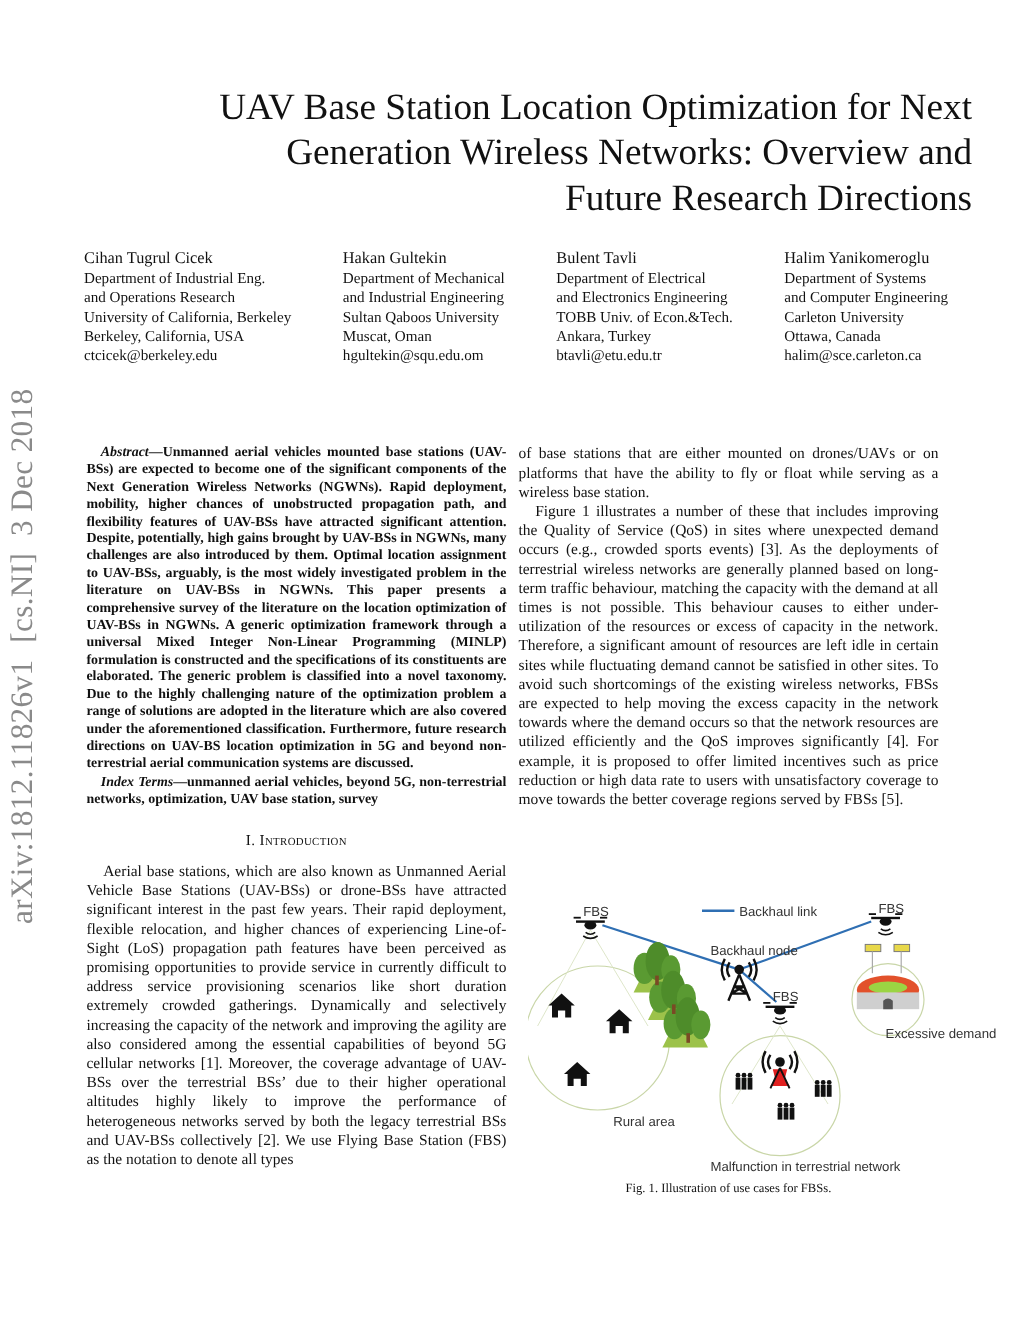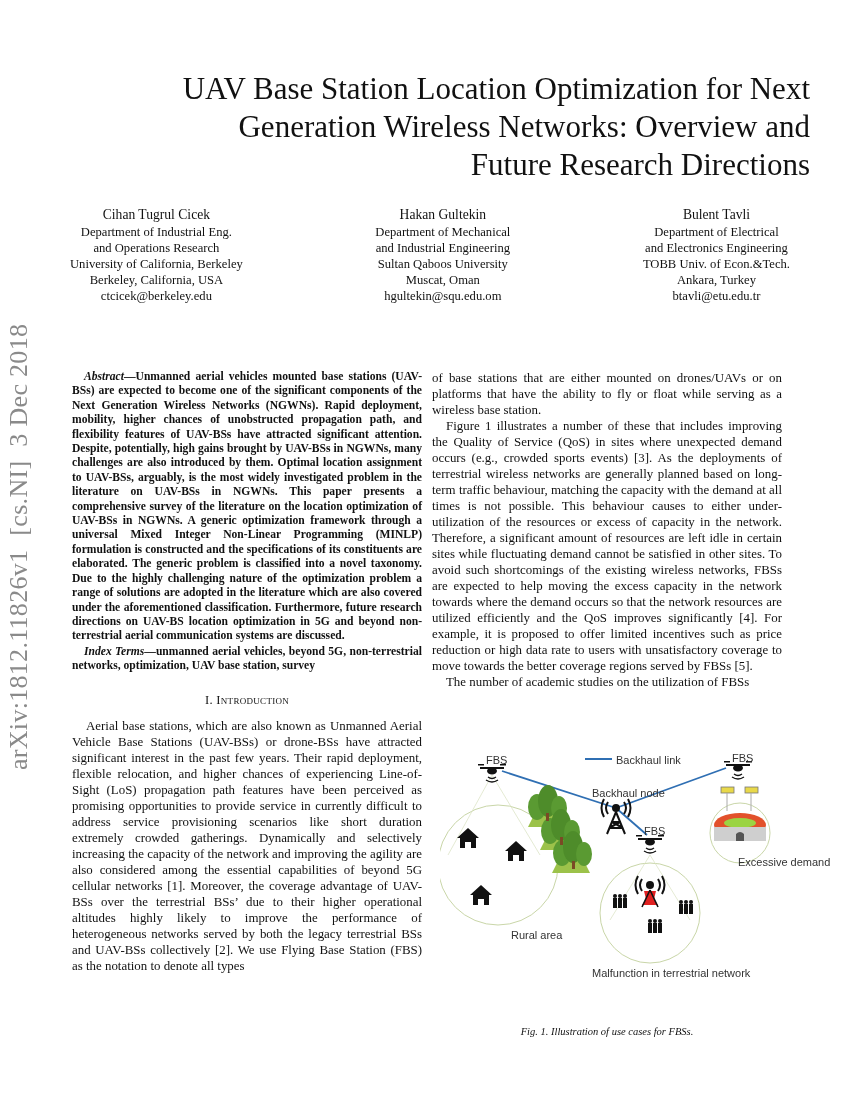--- a/index.html
+++ b/index.html
@@ -1,34 +1,34 @@
 <!DOCTYPE html>
 <html><head>
 <meta charset="utf-8">
 <style>
   html, body { margin: 0; padding: 0; background: #ffffff; }
   body { width: 850px; height: 1100px; position: relative; overflow: hidden; font-family: "Liberation Serif", "DejaVu Serif", serif; color: #111; }
   .title { position: absolute; left: 40px; top: 70px; width: 770px; text-align: right; font-size: 31px; line-height: 38px; }
   .authors { position: absolute; top: 207px; left: 70px; width: 720px; display: flex; justify-content: space-between; }
-  .author { text-align: center; font-size: 12.6px; line-height: 16px; white-space: nowrap; }
+  .author { font-size: 12.6px; line-height: 16px; white-space: nowrap; }
   .author .name { font-size: 13.6px; margin-bottom: 1px; }
   .arxiv { position: absolute; left: 4px; top: 770px; transform-origin: 0 0; transform: rotate(-90deg); font-size: 26px; color: #8a8a8a; white-space: nowrap; letter-spacing: 0.3px; }
   .arxiv span { margin-right: 14px; }
   .col { position: absolute; width: 350px; font-size: 12.9px; line-height: 16px; text-align: justify; }
   .col-left { left: 72px; top: 370px; }
   .col-right { left: 432px; top: 370px; }
   .abstract { font-weight: bold; font-size: 11.6px; line-height: 14.4px; text-indent: 12px; margin: 0; }
   .abstract em, .indexterms em { font-style: italic; font-weight: bold; }
   .indexterms { font-weight: bold; font-size: 11.6px; line-height: 14.4px; text-indent: 12px; margin: 1px 0 0 0; }
   .section-head { text-align: center; font-size: 12.6px; margin: 18px 0 10px 0; letter-spacing: 0.3px; }
   .section-head .sc { font-variant: small-caps; }
   p.body { margin: 0; text-indent: 14px; }
   p.body.noindent { text-indent: 0; }
   .figure { position: absolute; left: 440px; top: 745px; width: 345px; height: 230px; }
-  .fig-caption { position: absolute; left: 432px; top: 1026px; width: 350px; text-align: center; font-size: 10.5px; font-style: italic; }
+  .fig-caption { position: absolute; left: 432px; top: 985px; width: 350px; text-align: center; font-size: 10.5px; }
   .fig-label { position: absolute; font-family: "Liberation Sans", "DejaVu Sans", sans-serif; font-size: 11px; color: #333; white-space: nowrap; }
 </style>
 </head>
 <body>
 
 <div class="title">
   <div>UAV Base Station Location Optimization for Next</div>
   <div>Generation Wireless Networks: Overview and</div>
   <div>Future Research Directions</div>
 </div>
@@ -51,40 +51,47 @@
     <div>hgultekin@squ.edu.om</div>
   </div>
   <div class="author">
     <div class="name">Bulent Tavli</div>
     <div>Department of Electrical</div>
     <div>and Electronics Engineering</div>
     <div>TOBB Univ. of Econ.&amp;Tech.</div>
     <div>Ankara, Turkey</div>
     <div>btavli@etu.edu.tr</div>
   </div>
+  <div class="author">
+    <div class="name">Halim Yanikomeroglu</div>
+    <div>Department of Systems</div>
+    <div>and Computer Engineering</div>
+    <div>Carleton University</div>
+    <div>Ottawa, Canada</div>
+    <div>halim@sce.carleton.ca</div>
+  </div>
 </div>
 
 <div class="arxiv">
   <span>arXiv:1812.11826v1</span><span>[cs.NI]</span><span>3 Dec 2018</span>
 </div>
 
 <div class="col col-left">
   <p class="abstract"><em>Abstract</em><span>—Unmanned aerial vehicles mounted base stations (UAV-BSs) are expected to become one of the significant components of the Next Generation Wireless Networks (NGWNs). Rapid deployment, mobility, higher chances of unobstructed propagation path, and flexibility features of UAV-BSs have attracted significant attention. Despite, potentially, high gains brought by UAV-BSs in NGWNs, many challenges are also introduced by them. Optimal location assignment to UAV-BSs, arguably, is the most widely investigated problem in the literature on UAV-BSs in NGWNs. This paper presents a comprehensive survey of the literature on the location optimization of UAV-BSs in NGWNs. A generic optimization framework through a universal Mixed Integer Non-Linear Programming (MINLP) formulation is constructed and the specifications of its constituents are elaborated. The generic problem is classified into a novel taxonomy. Due to the highly challenging nature of the optimization problem a range of solutions are adopted in the literature which are also covered under the aforementioned classification. Furthermore, future research directions on UAV-BS location optimization in 5G and beyond non-terrestrial aerial communication systems are discussed.</span></p>
   <p class="indexterms"><em>Index Terms</em><span>—unmanned aerial vehicles, beyond 5G, non-terrestrial networks, optimization, UAV base station, survey</span></p>
   <div class="section-head">
     <span>I.</span>
     <span class="sc">Introduction</span>
   </div>
   <p class="body">Aerial base stations, which are also known as Unmanned Aerial Vehicle Base Stations (UAV-BSs) or drone-BSs have attracted significant interest in the past few years. Their rapid deployment, flexible relocation, and higher chances of experiencing Line-of-Sight (LoS) propagation path features have been perceived as promising opportunities to provide service in currently difficult to address service provisioning scenarios like short duration extremely crowded gatherings. Dynamically and selectively increasing the capacity of the network and improving the agility are also considered among the essential capabilities of beyond 5G cellular networks [1]. Moreover, the coverage advantage of UAV-BSs over the terrestrial BSs’ due to their higher operational altitudes highly likely to improve the performance of heterogeneous networks served by both the legacy terrestrial BSs and UAV-BSs collectively [2]. We use Flying Base Station (FBS) as the notation to denote all types</p>
 </div>
 
 <div class="col col-right">
   <p class="body noindent">of base stations that are either mounted on drones/UAVs or on platforms that have the ability to fly or float while serving as a wireless base station.</p>
   <p class="body">Figure 1 illustrates a number of these that includes improving the Quality of Service (QoS) in sites where unexpected demand occurs (e.g., crowded sports events) [3]. As the deployments of terrestrial wireless networks are generally planned based on long-term traffic behaviour, matching the capacity with the demand at all times is not possible. This behaviour causes to either under-utilization of the resources or excess of capacity in the network. Therefore, a significant amount of resources are left idle in certain sites while fluctuating demand cannot be satisfied in other sites. To avoid such shortcomings of the existing wireless networks, FBSs are expected to help moving the excess capacity in the network towards where the demand occurs so that the network resources are utilized efficiently and the QoS improves significantly [4]. For example, it is proposed to offer limited incentives such as price reduction or high data rate to users with unsatisfactory coverage to move towards the better coverage regions served by FBSs [5].</p>
-  <p class="body">The number of academic studies on the utilization of FBSs</p>
 </div>
 
 <div class="figure">
   <svg width="345" height="230" viewBox="0 0 345 230">
 
     <line x1="145" y1="14" x2="172" y2="14" stroke="#2f6fb3" stroke-width="2"></line>
 
     <circle cx="58" cy="120" r="60" fill="none" stroke="#c9d6a8" stroke-width="1"></circle>
     <circle cx="210" cy="168" r="50" fill="none" stroke="#c9d6a8" stroke-width="1"></circle>
     <circle cx="300" cy="88" r="30" fill="none" stroke="#c9d6a8" stroke-width="1"></circle>

